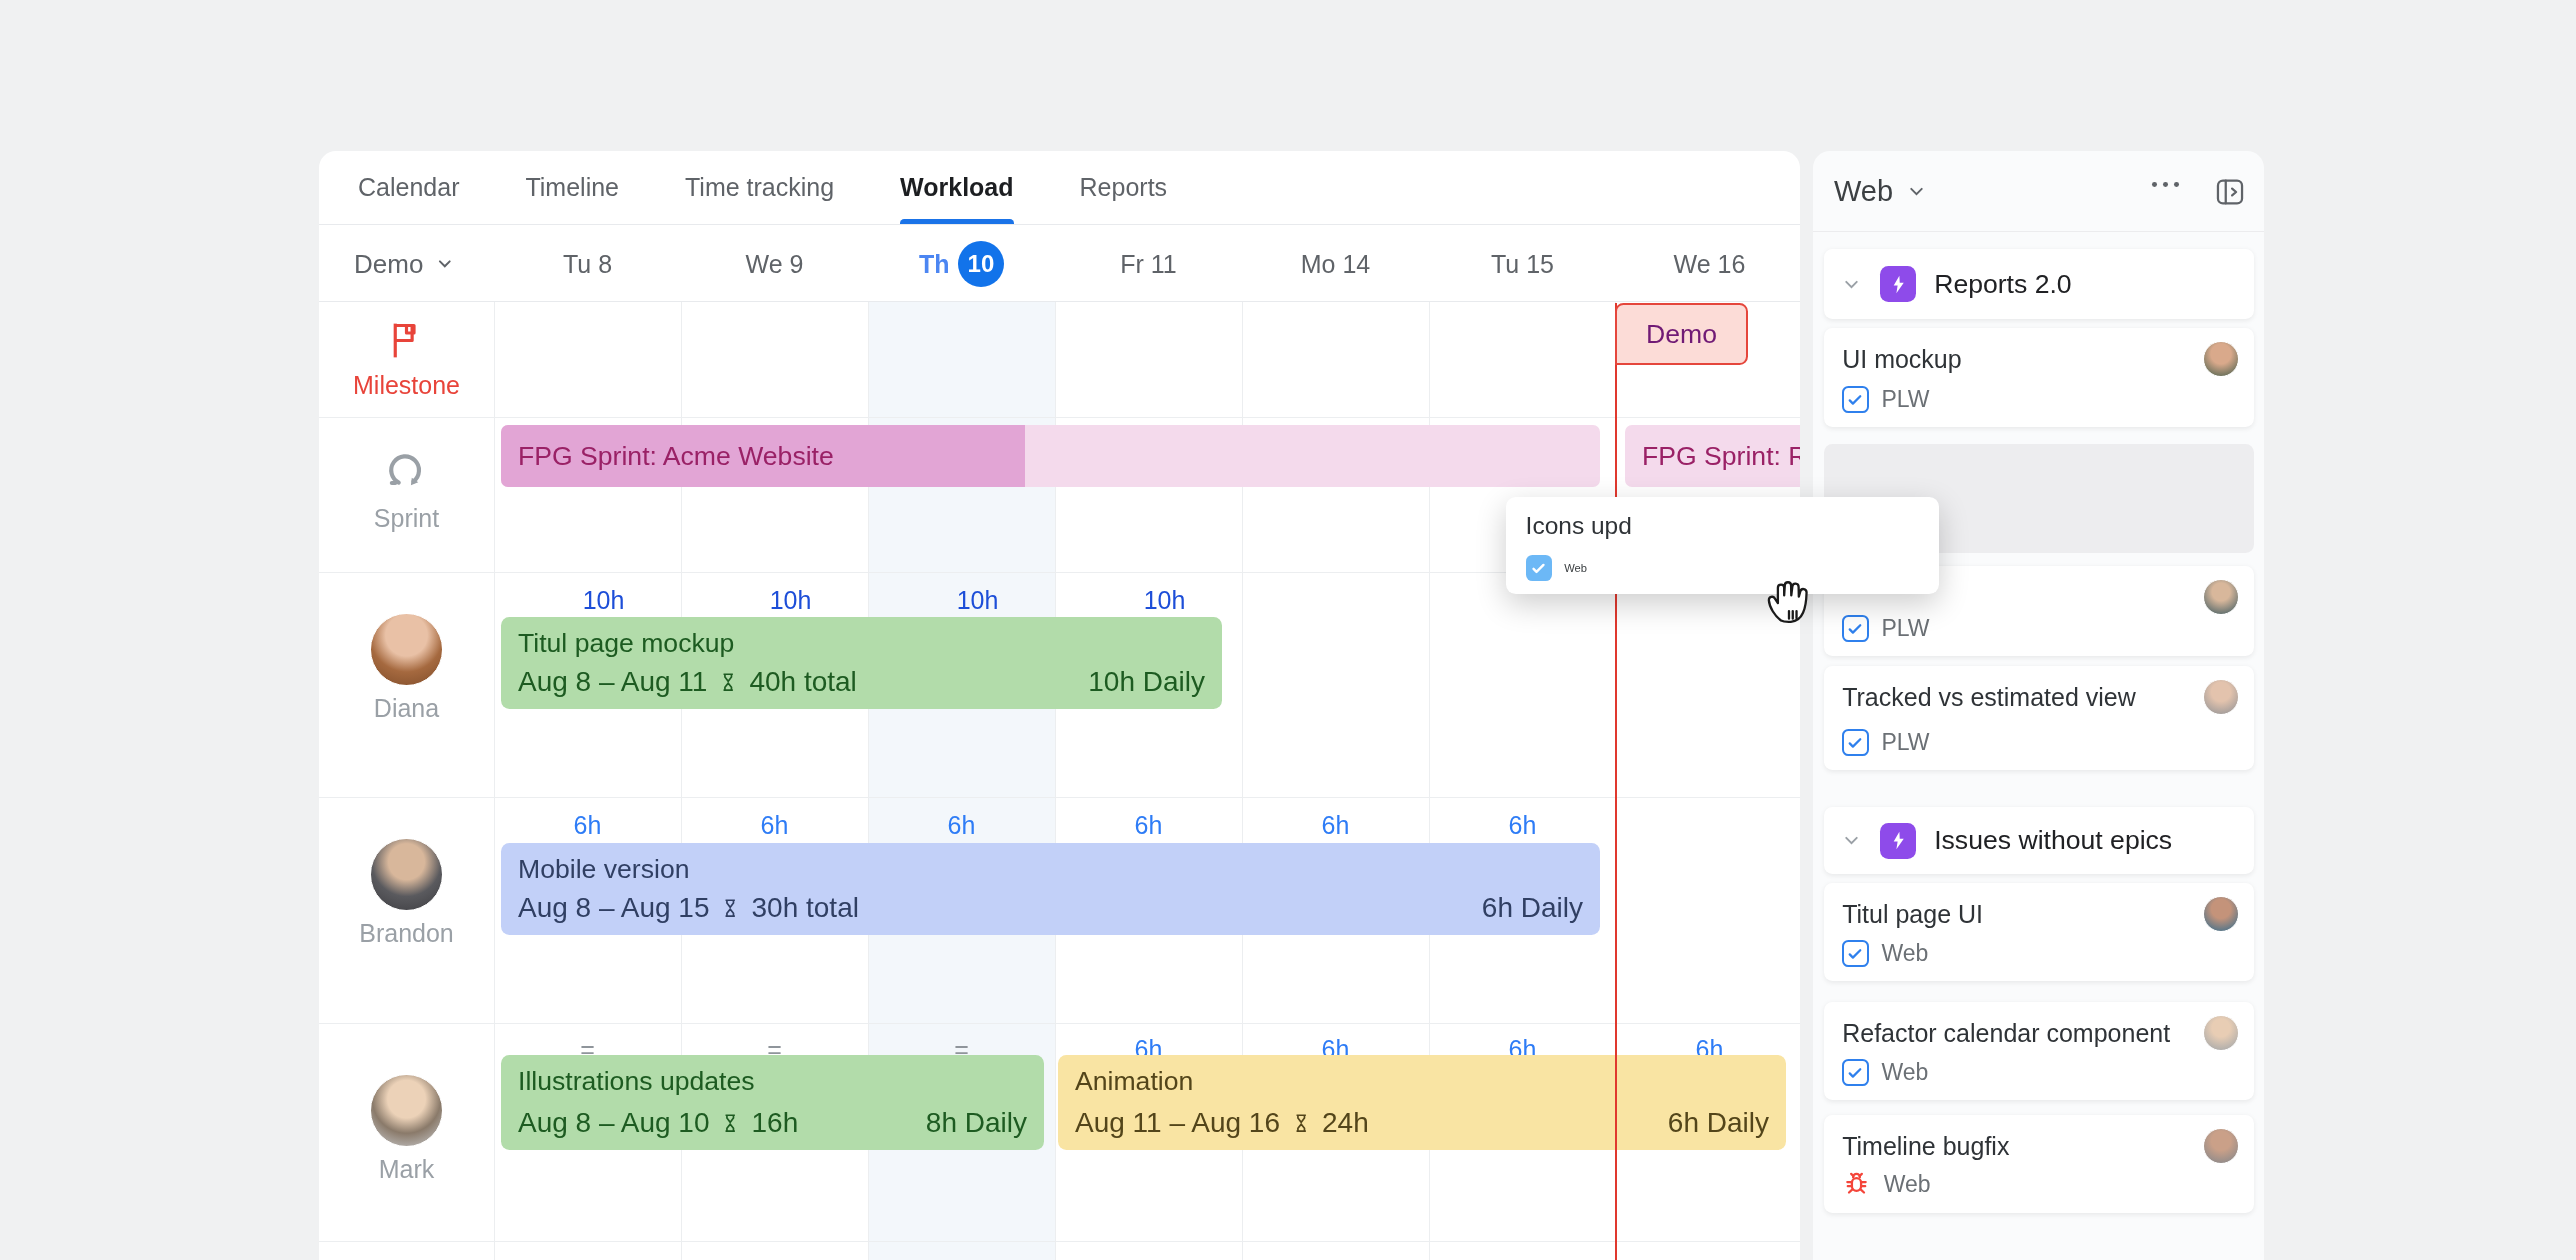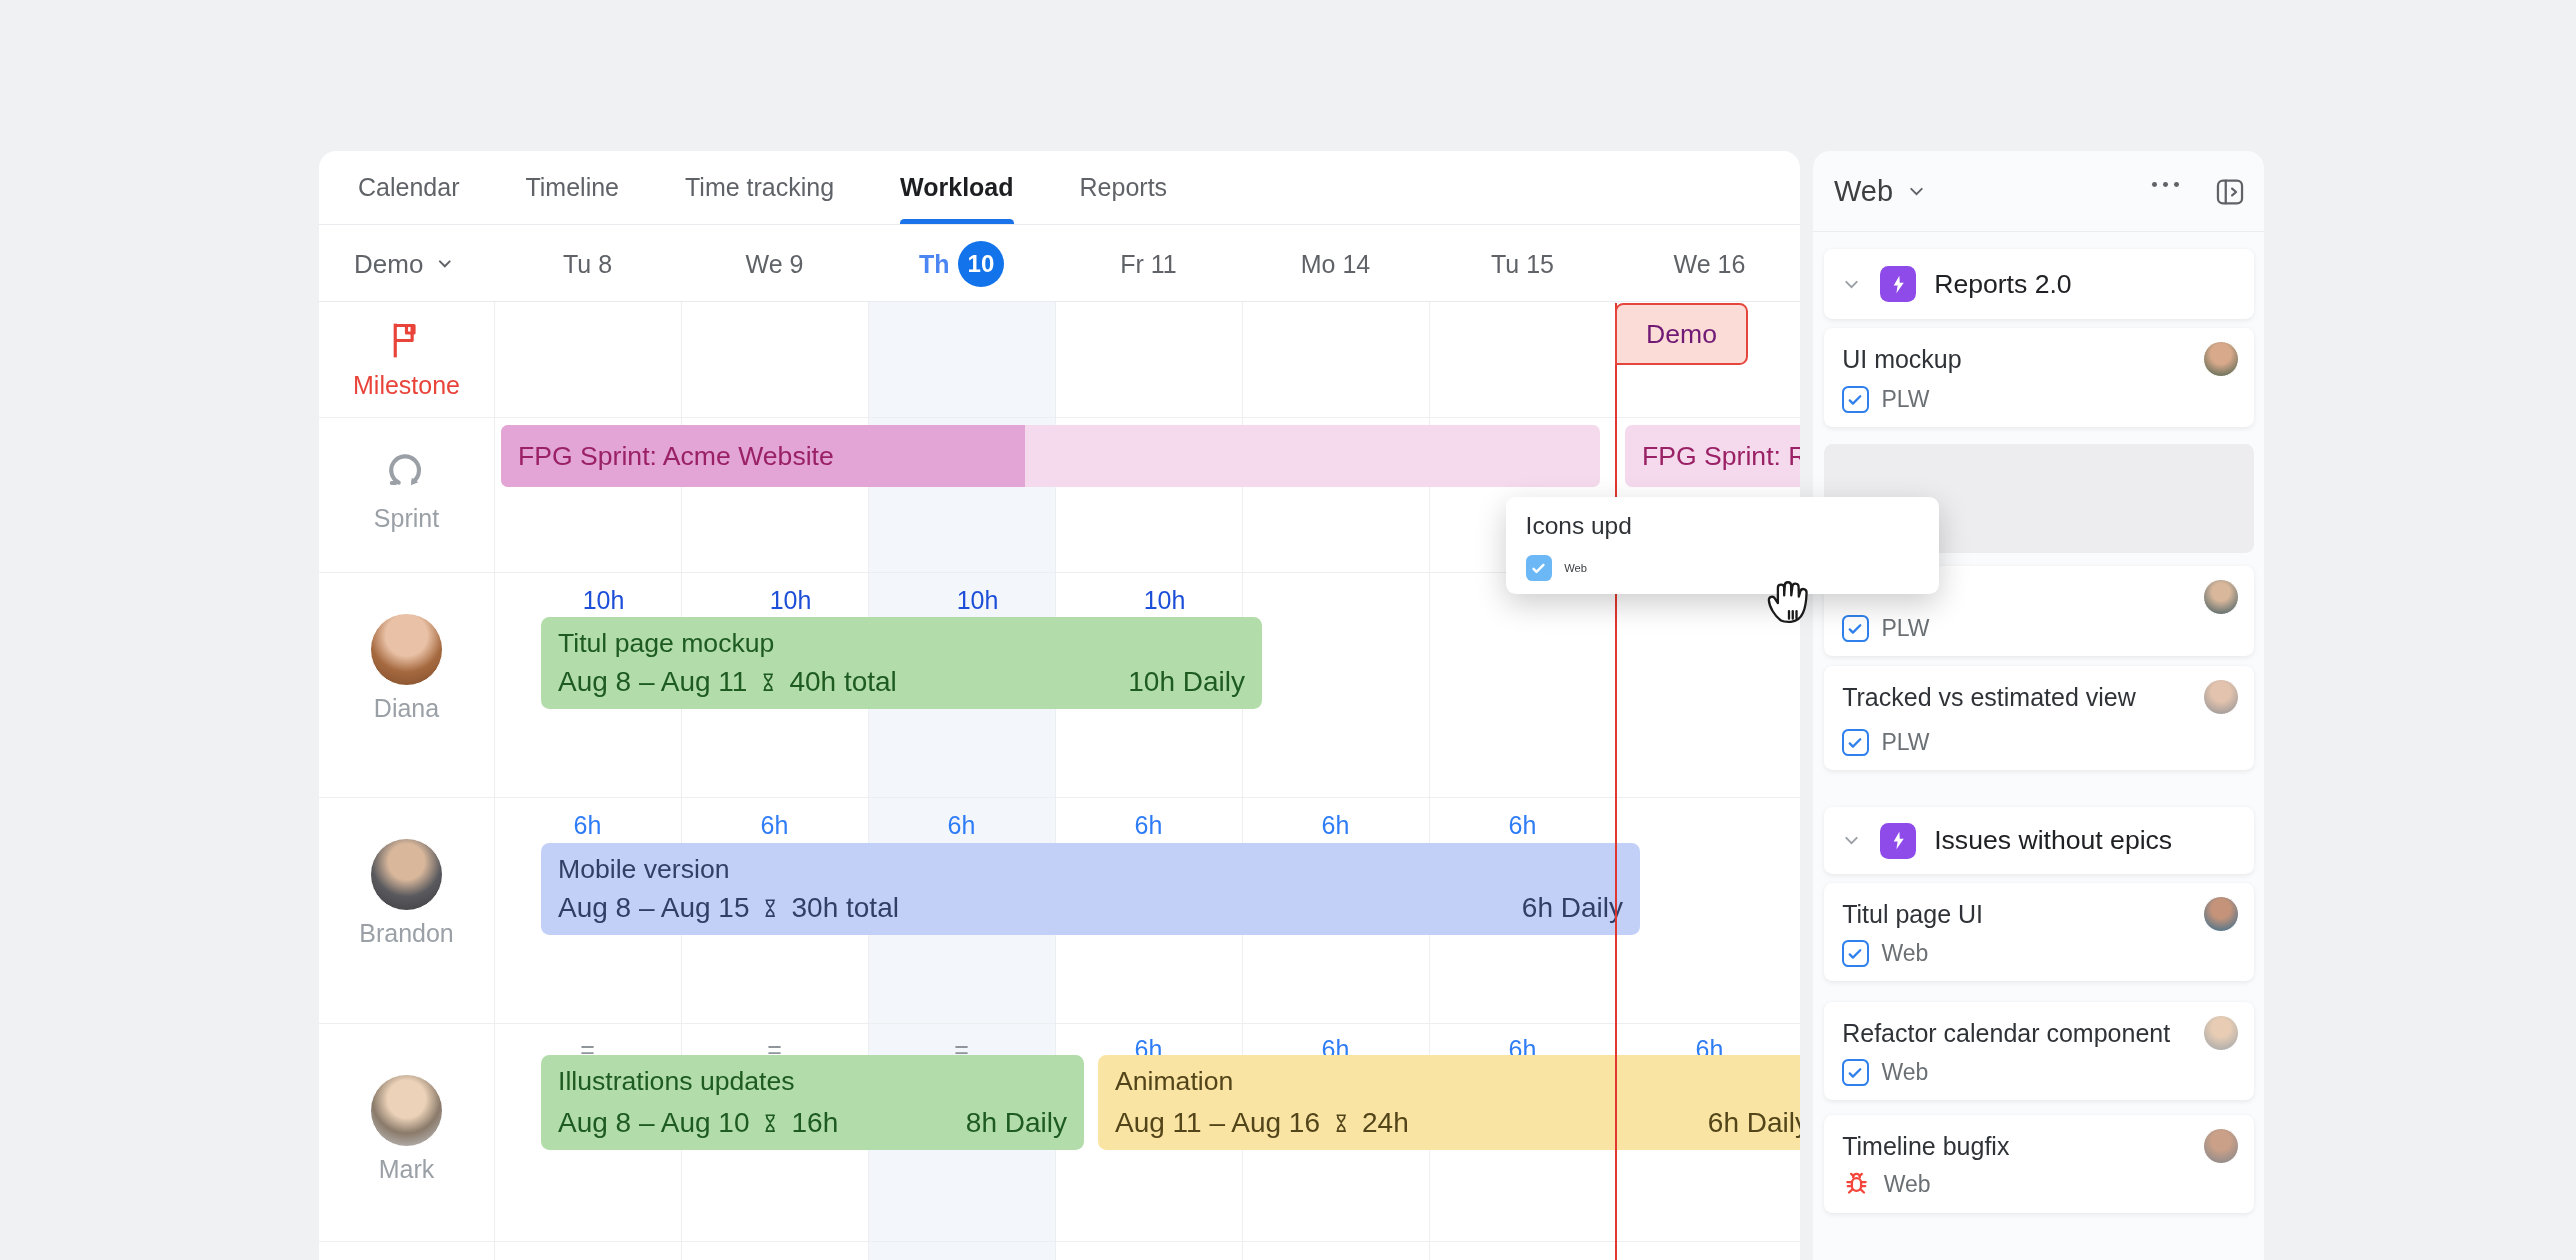--- a/index.html
+++ b/index.html
@@ -41,21 +41,21 @@
   .av-mark   { background:radial-gradient(circle at 50% 34%, #ecd2b8 0 32%, #8a7a6a 58%, #cfd3d8 100%); }
 
   
   .hours-row { position:absolute; left:175px; height:31px; display:grid; grid-template-columns:repeat(7,187px); z-index:2; }
   .hours-row span { text-align:center; font-size:25px; font-weight:500; line-height:31px; }
   .hours-red span { color:#1d4ed8;padding-left:32px; }
   .hours-blue span { color:#2e7cf6; }
   .hours-row span.eq { color:#8f959b; font-weight:400; }
 
   
-  .bar { position:absolute; border-radius:8.4px; padding:11.2px 17px; display:flex; flex-direction:column; justify-content:space-between; z-index:3;margin-left:40px; }
+  .bar { position:absolute; border-radius:8.4px; padding:11.2px 17px; display:flex; flex-direction:column; justify-content:space-between; z-index:3; }
   .bar .t { font-size:26.6px; }
   .bar .meta { display:flex; align-items:center; font-size:28px; }
   .bar .meta .left { display:flex; align-items:center; gap:9.8px; }
   .bar .meta .daily { margin-left:auto; }
   .bar-green  { background:#b2dcaa; color:#1d5b21; }
   .bar-blue   { background:#c2d0f8; color:#303f63; }
   .bar-yellow { background:#f9e4a3; color:#53451a; }
   .hg { width:22.4px; height:22.4px; }
 
   .sprint-bar { position:absolute; left:182px; top:274px; width:1099px; height:62px; background:#f4daec; border-radius:7px; z-index:3; overflow:hidden; }

